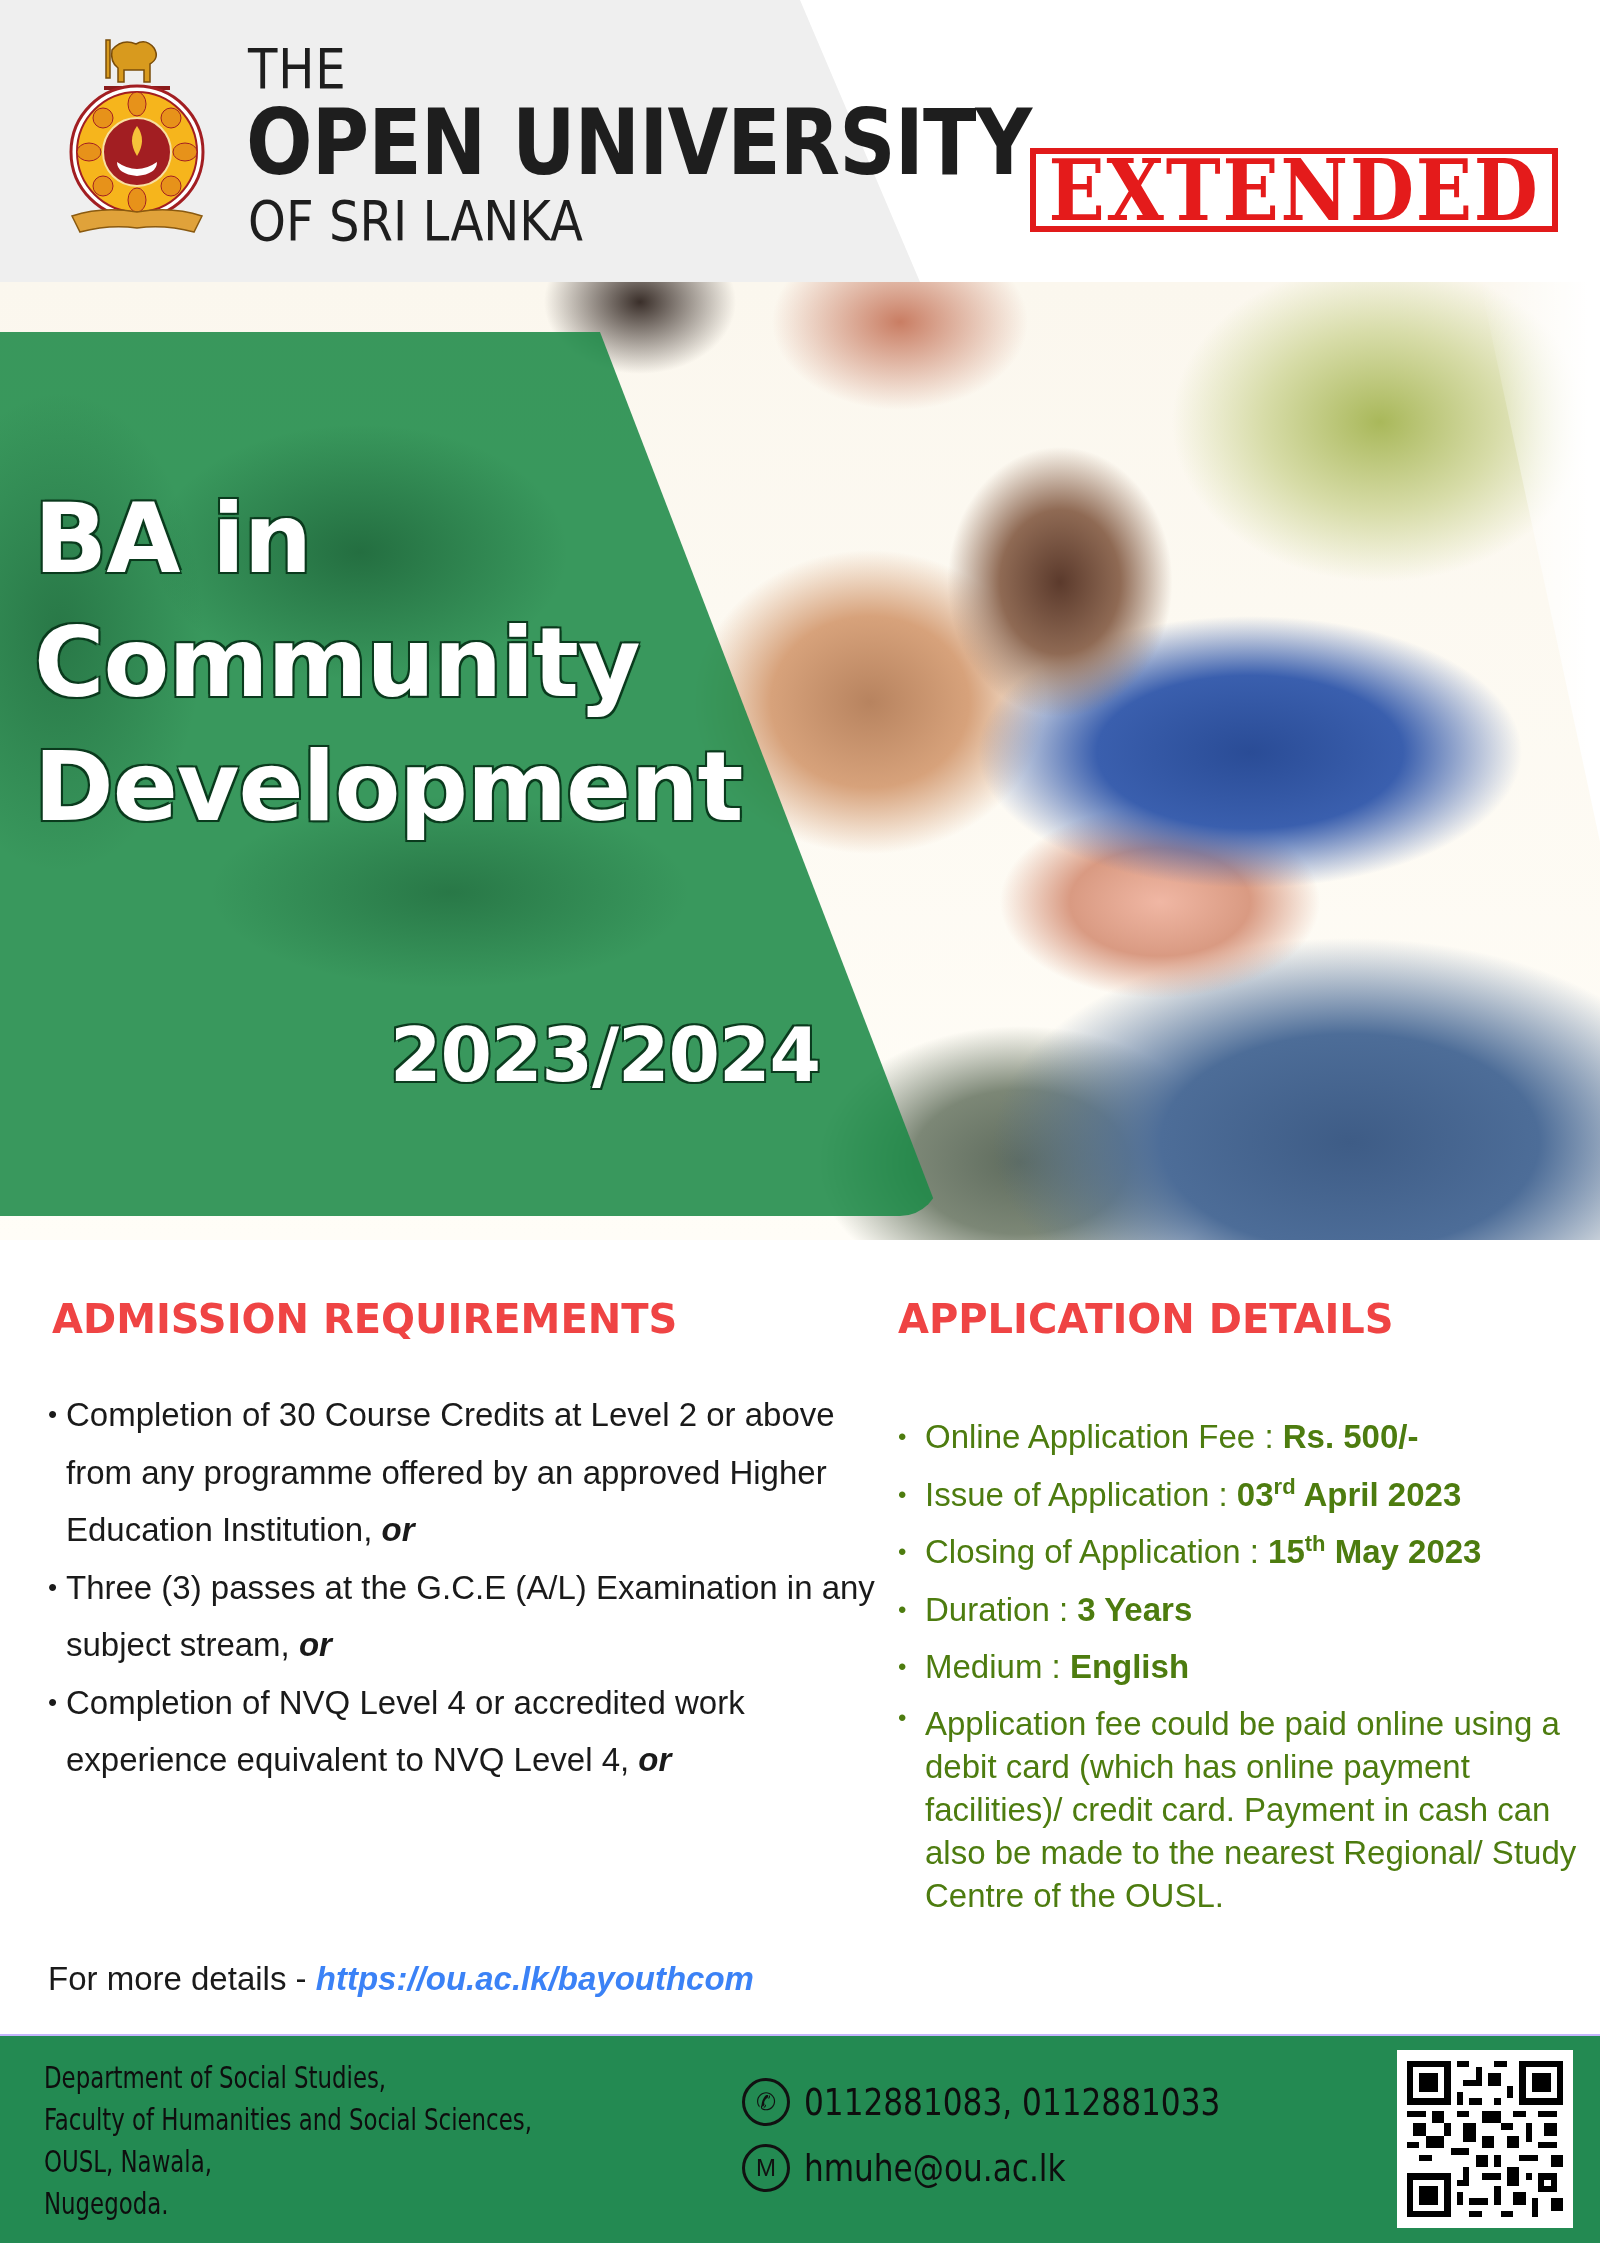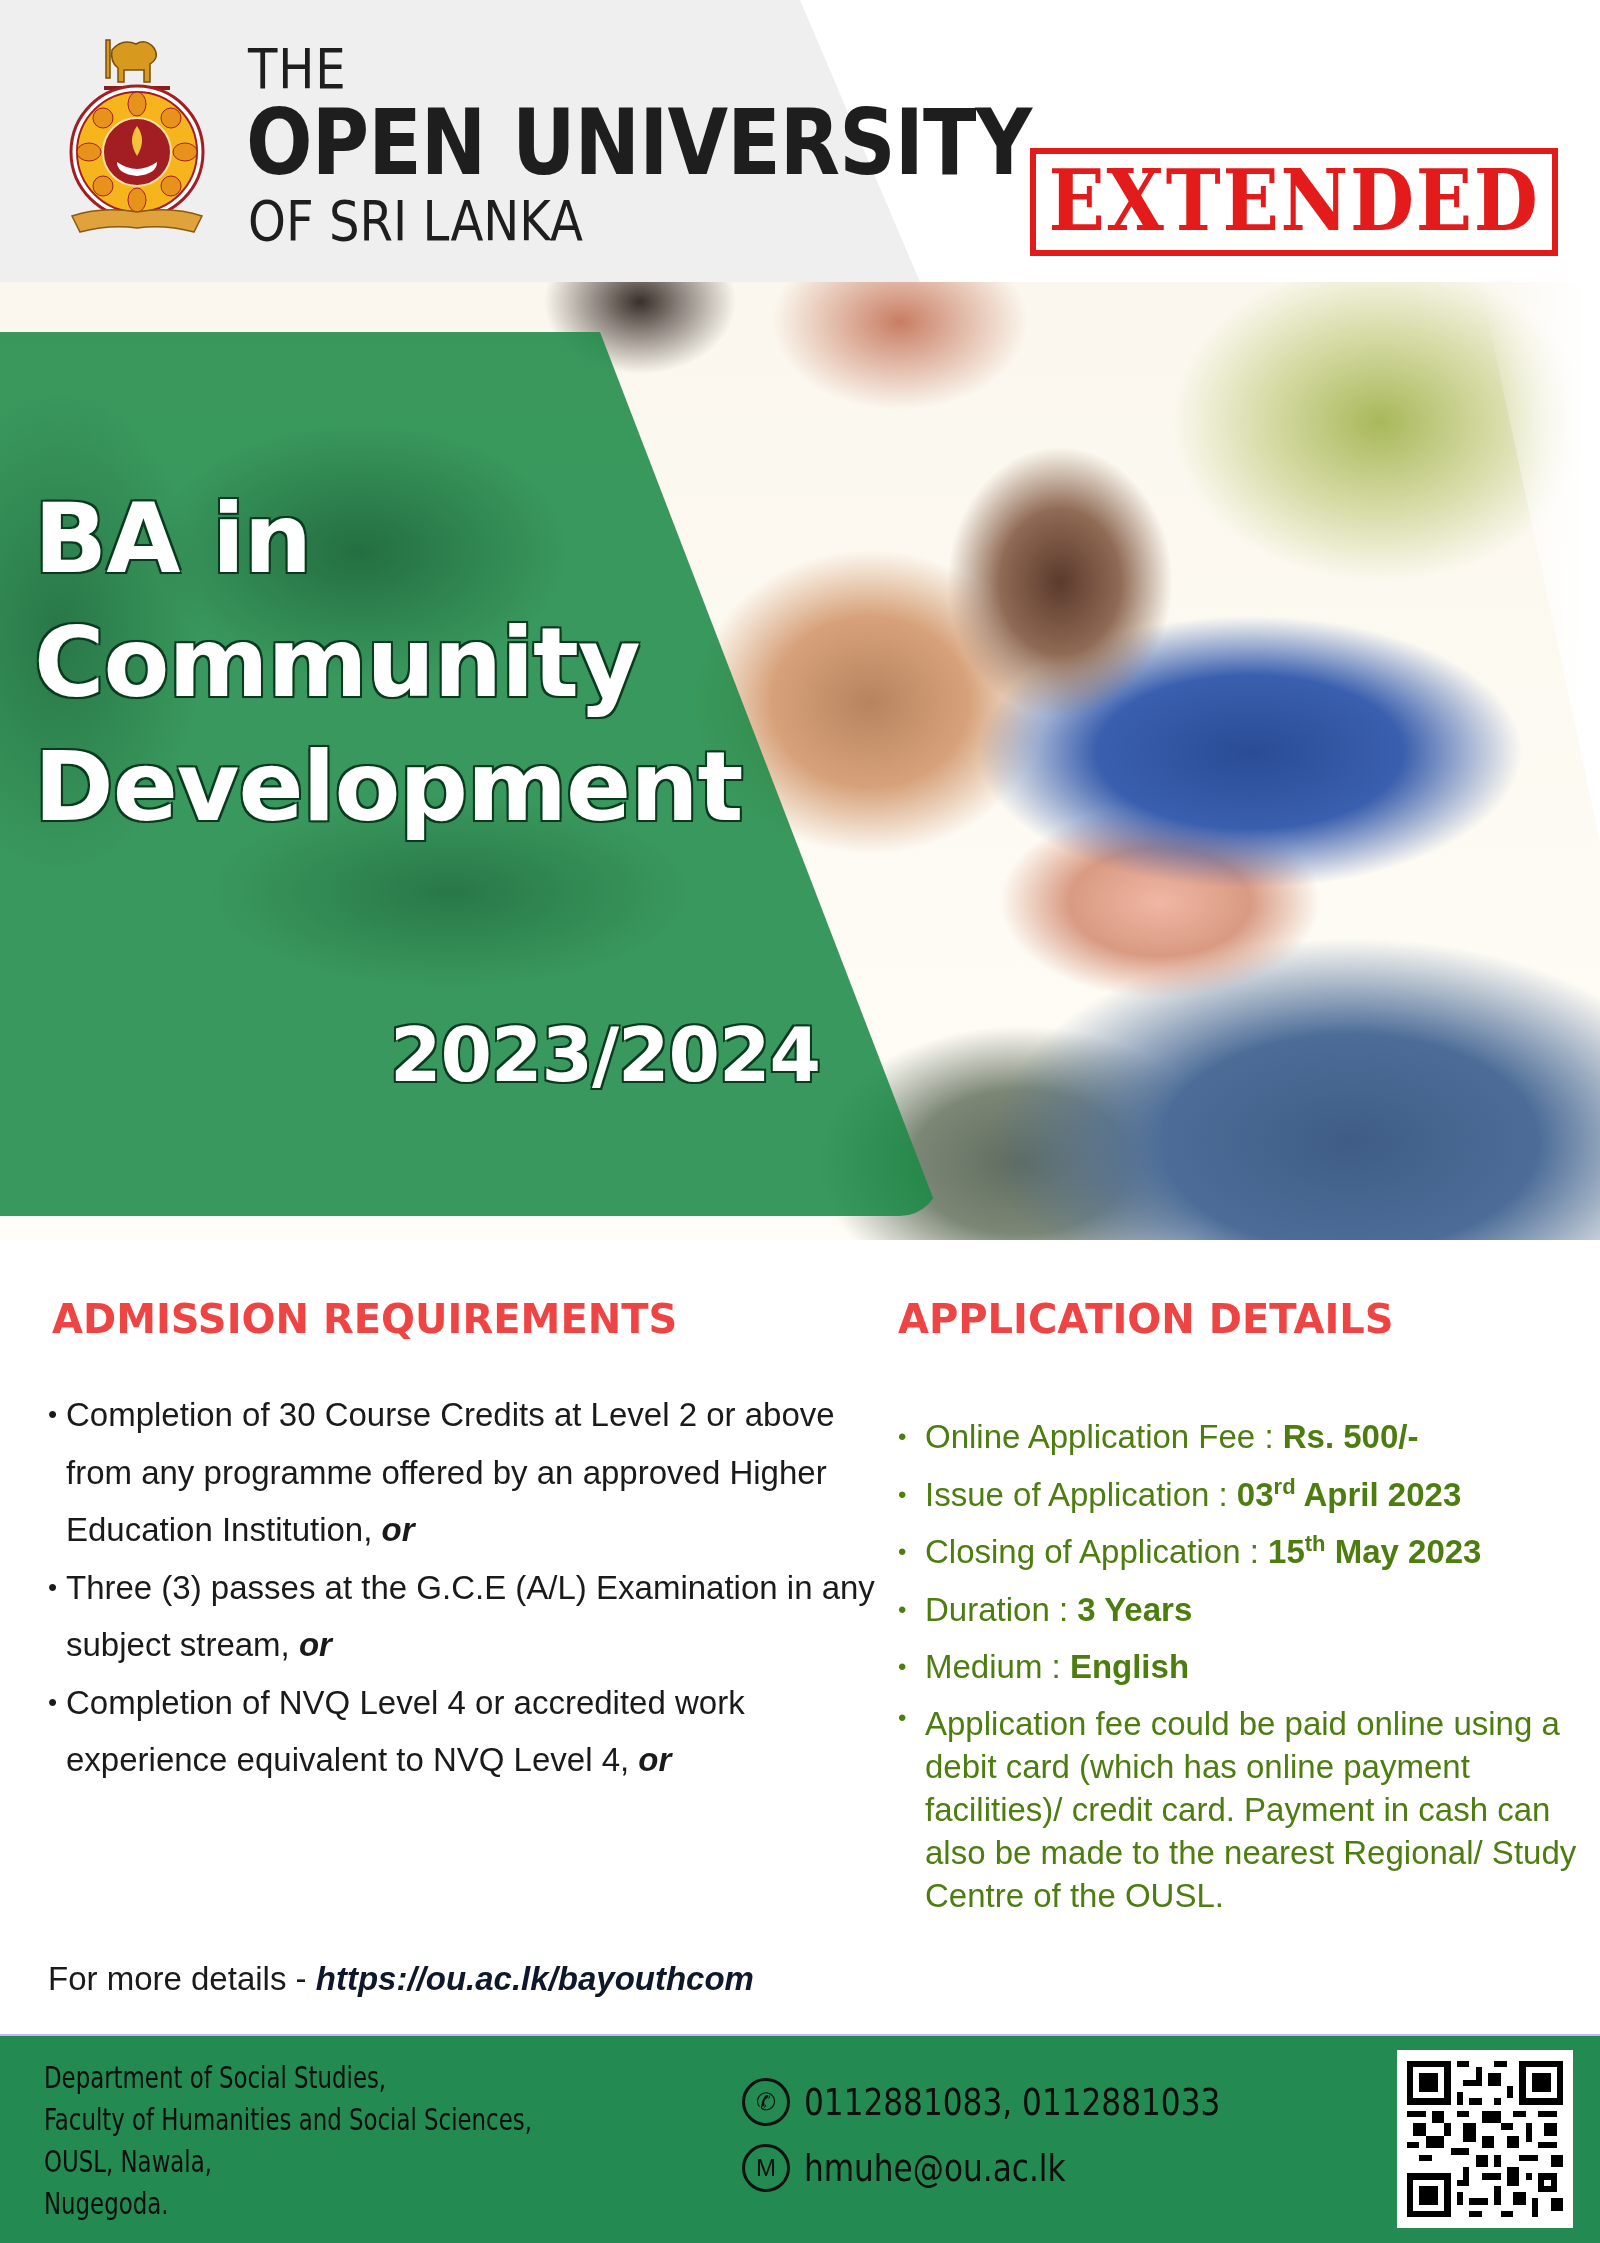--- a/index.html
+++ b/index.html
@@ -8,21 +8,21 @@
 
   
   .header { position: absolute; left: 0; top: 0; width: 1600px; height: 282px; background: #ffffff; }
   .header-grey { position: absolute; left: 0; top: 0; width: 1600px; height: 282px; background: #efefef;
     clip-path: polygon(0 0, 800px 0, 920px 282px, 0 282px); }
   .crest { position: absolute; left: 62px; top: 30px; width: 150px; height: 210px; }
   .uni-the { position: absolute; left: 248px; top: 36px; font-size: 56px; letter-spacing: 1px; color: #1e1e1e; font-family: "DejaVu Sans", sans-serif; transform: scaleX(0.86); transform-origin: left top; }
   .uni-main { position: absolute; left: 246px; top: 90px; font-size: 90px; font-weight: bold; color: #1e1e1e; font-family: "DejaVu Sans", sans-serif; letter-spacing: -1px; transform: scaleX(0.87); transform-origin: left top; white-space: nowrap; }
   .uni-sub { position: absolute; left: 248px; top: 188px; font-size: 56px; color: #1e1e1e; font-family: "DejaVu Sans", sans-serif; transform: scaleX(0.86); transform-origin: left top; white-space: nowrap; }
 
-  .stamp { position: absolute; left: 1030px; top: 148px; width: 528px; height: 108px; border: 6px solid #e11a1a; display: flex; align-items: flex-end; justify-content: center; }
+  .stamp { position: absolute; left: 1030px; top: 148px; width: 528px; height: 84px; border: 6px solid #e11a1a; display: flex; align-items: center; justify-content: center; }
   .stamp span { font-family: "DejaVu Serif", serif; font-weight: bold; font-size: 84px; color: #e41b1b; letter-spacing: 2px; transform: scaleX(0.88); white-space: nowrap; }
 
   
   .hero { position: absolute; left: 0; top: 282px; width: 1600px; height: 958px; overflow: hidden; background: #f4f1ea; }
   .photo { position: absolute; left: 0; top: 0; width: 1600px; height: 958px;
     background:
       radial-gradient(ellipse 150px 180px at 1060px 300px, #5b3a2c 0%, #8f6a54 40%, rgba(255,255,255,0) 75%),
       radial-gradient(ellipse 260px 200px at 1380px 140px, #a9b85a 0%, #d7dca8 45%, rgba(255,255,255,0) 80%),
       radial-gradient(ellipse 340px 170px at 1250px 470px, #2a4c96 0%, #3a5fae 45%, rgba(255,255,255,0) 80%),
       radial-gradient(ellipse 200px 120px at 1160px 620px, #f0b7a4 0%, #d99a82 45%, rgba(255,255,255,0) 80%),
@@ -55,21 +55,21 @@
 
   
   .col-left { position: absolute; left: 52px; top: 1296px; width: 830px; }
   .col-right { position: absolute; left: 898px; top: 1296px; width: 680px; }
   .section-heading { font-family: "DejaVu Sans", sans-serif; font-weight: bold; font-size: 40px; color: #ef4444; letter-spacing: 0px; white-space: nowrap; }
   .req-list { list-style: none; margin-top: 44px; }
   .req-item { position: relative; padding-left: 14px; font-family: "Liberation Sans", sans-serif; font-size: 33px; line-height: 57.5px; color: #1a1a1a; }
   .req-item::before { content: "•"; position: absolute; left: -4px; top: 0; font-size: 26px; }
   .req-or { font-weight: bold; font-style: italic; }
   .more-details { position: absolute; left: 48px; top: 1960px; font-size: 33px; color: #1a1a1a; white-space: nowrap; }
-  .more-link { font-weight: bold; font-style: italic; color: #0f172a; text-decoration: none; }
+  .more-link { font-weight: bold; font-style: italic; color: #3b82f6; text-decoration: none; }
 
   .app-list { list-style: none; margin-top: 66px; }
   .app-item { position: relative; padding-left: 27px; font-family: "Liberation Sans", sans-serif; font-size: 33px; line-height: 57.5px; color: #4d7c0f; }
   .app-item::before { content: "•"; position: absolute; left: 0; top: 0; font-size: 24px; }
   .app-item b { font-weight: bold; }
   .app-item sup { font-size: 22px; font-weight: bold; vertical-align: super; line-height: 0; }
   .app-note { line-height: 43px; padding-top: 6px; }
 
   
   .footer { position: absolute; left: 0; top: 2034px; width: 1600px; height: 209px; background: #238a52; border-top: 2px solid #c4b5fd; }

